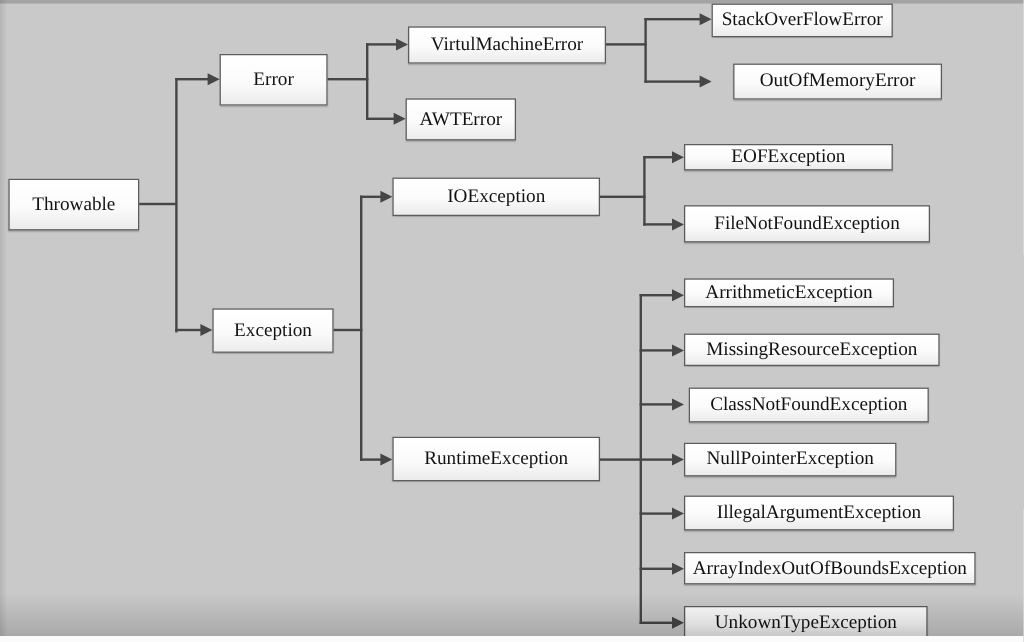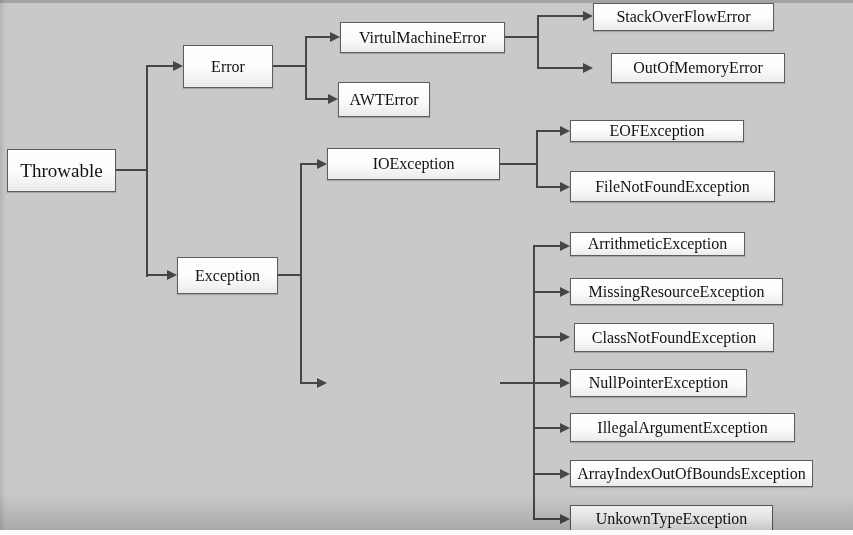--- a/index.html
+++ b/index.html
@@ -14,21 +14,21 @@
     position:absolute;
     display:flex; align-items:center; justify-content:center;
     box-sizing:border-box;
     background:linear-gradient(180deg,#ffffff 0%,#fbfbfb 55%,#ebebeb 100%);
     border:1.5px solid var(--box_border,#5c5c5c);
     color:var(--text,#111);
     font-size:16px;
     white-space:nowrap;
     box-shadow:0 1px 1px rgba(0,0,0,0.18);
   }
-  .node.big { font-size:19px; }
+  .node.big { font-size:16px; }
   .hline, .vline { position:absolute; background:var(--line,#464646); }
   .hline { height:2px; }
   .vline { width:2px; }
   .arrow {
     position:absolute; width:0; height:0;
     border-top:5px solid transparent;
     border-bottom:5px solid transparent;
     border-left:10px solid var(--line,#464646);
   }
   .top-edge   { position:absolute; top:0; left:0; right:0; height:3px; background:rgba(0,0,0,0.18); z-index:40; }
@@ -40,27 +40,28 @@
                   background:var(--bottom_strip,#fbfbfb); z-index:45; }
 </style>
 </head>
 <body>
 
 <div class="stage">
 
   <div class="node big" style="left:7px;   top:149px; width:109px; height:43px;">Throwable</div>
   <div class="node" style="left:183px; top:45px;  width:90px;  height:43px;">Error</div>
   <div class="node" style="left:340px; top:22px;  width:165px; height:31px;">VirtulMachineError</div>
-  <div class="node" style="left:593px; top:3px;   width:181px; height:28px;">StackOverFlowError</div>
+  <div class="node" style="left:593px; top:3px;   width:151px; height:28px;">StackOverFlowError</div>
   <div class="node" style="left:611px; top:53px;  width:174px; height:30px;">OutOfMemoryError</div>
   <div class="node" style="left:338px; top:82px;  width:92px;  height:35px;">AWTError</div>
   <div class="node" style="left:177px; top:257px; width:101px; height:37px;">Exception</div>
   <div class="node" style="left:327px; top:148px; width:173px; height:32px;">IOException</div>
   <div class="node" style="left:570px; top:120px; width:174px; height:22px;">EOFException</div>
   <div class="node" style="left:570px; top:171px; width:205px; height:31px;">FileNotFoundException</div>
+  <div class="node" style="left:327px; top:364px; width:173px; height:37px;">RuntimeException</div>
   <div class="node" style="left:570px; top:232px; width:175px; height:24px;">ArrithmeticException</div>
   <div class="node" style="left:570px; top:278px; width:213px; height:27px;">MissingResourceException</div>
   <div class="node" style="left:574px; top:323px; width:200px; height:29px;">ClassNotFoundException</div>
   <div class="node" style="left:570px; top:369px; width:177px; height:28px;text-align:right;">NullPointerException</div>
   <div class="node" style="left:570px; top:413px; width:225px; height:29px;">IllegalArgumentException</div>
   <div class="node" style="left:570px; top:460px; width:243px; height:27px;">ArrayIndexOutOfBoundsException</div>
   <div class="node" style="left:570px; top:505px; width:203px; height:28px;">UnkownTypeException</div>
 
   <div class="hline" style="left:116px; top:169px; width:31px;"></div>
   <div class="vline" style="left:146px; top:65px;  height:212px;"></div>

